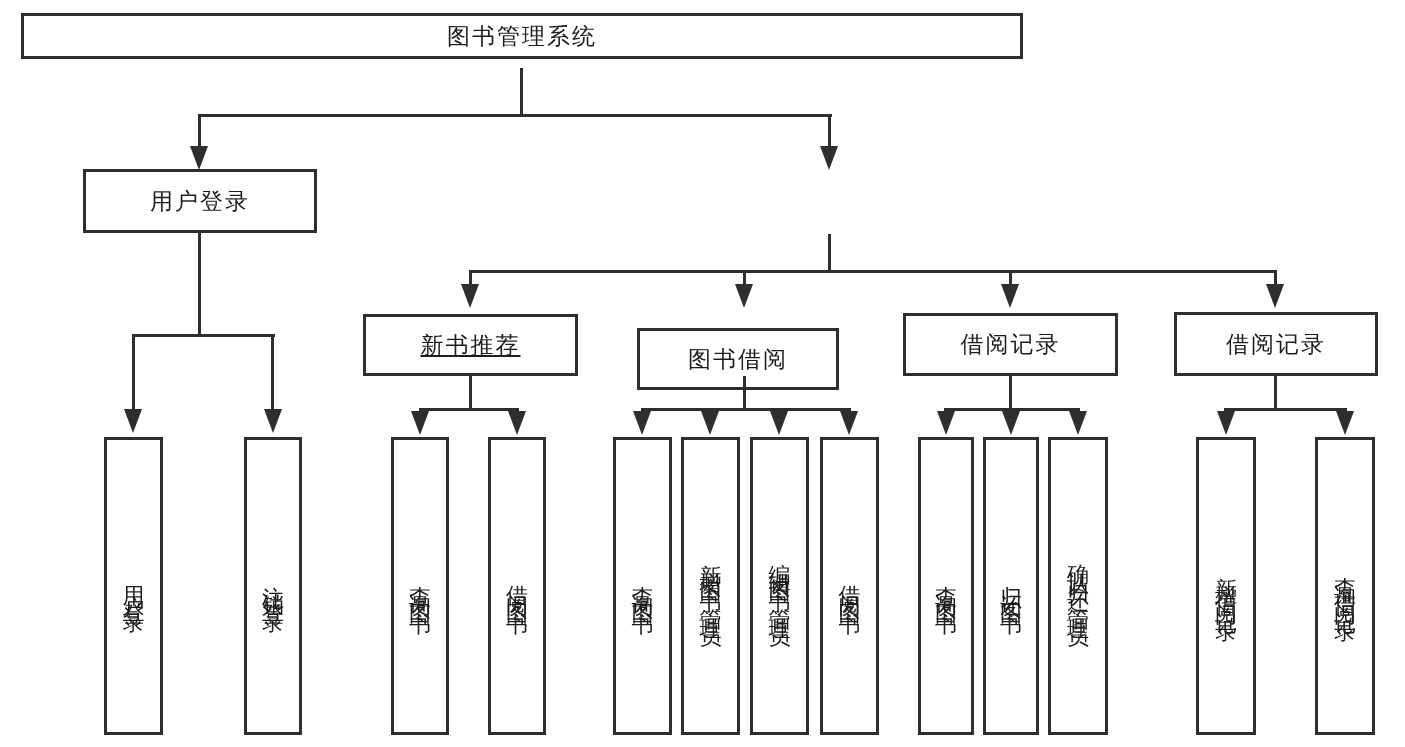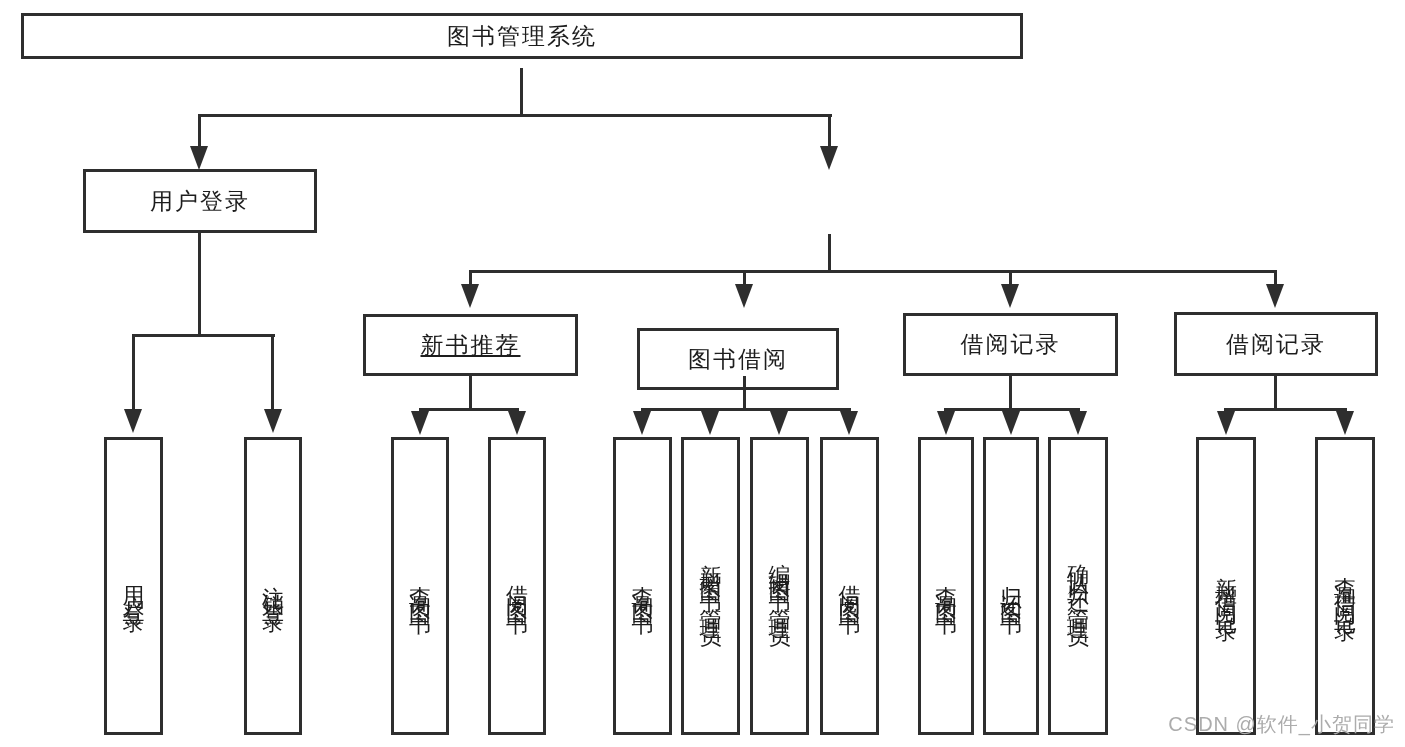--- a/index.html
+++ b/index.html
@@ -135,14 +135,13 @@
     <span>确认归还（管理员）</span>
   </div>
 
   <div class="vnode" style="left:1196px;top:437px;width:60px;height:298px;">
     <span>新增借阅记录</span>
   </div>
   <div class="vnode" style="left:1315px;top:437px;width:60px;height:298px;">
     <span>查询借阅记录</span>
   </div>
 
-  <div class="watermark">CSDN @软件_小贺同学</div>
 </div>
 
 </body></html>

